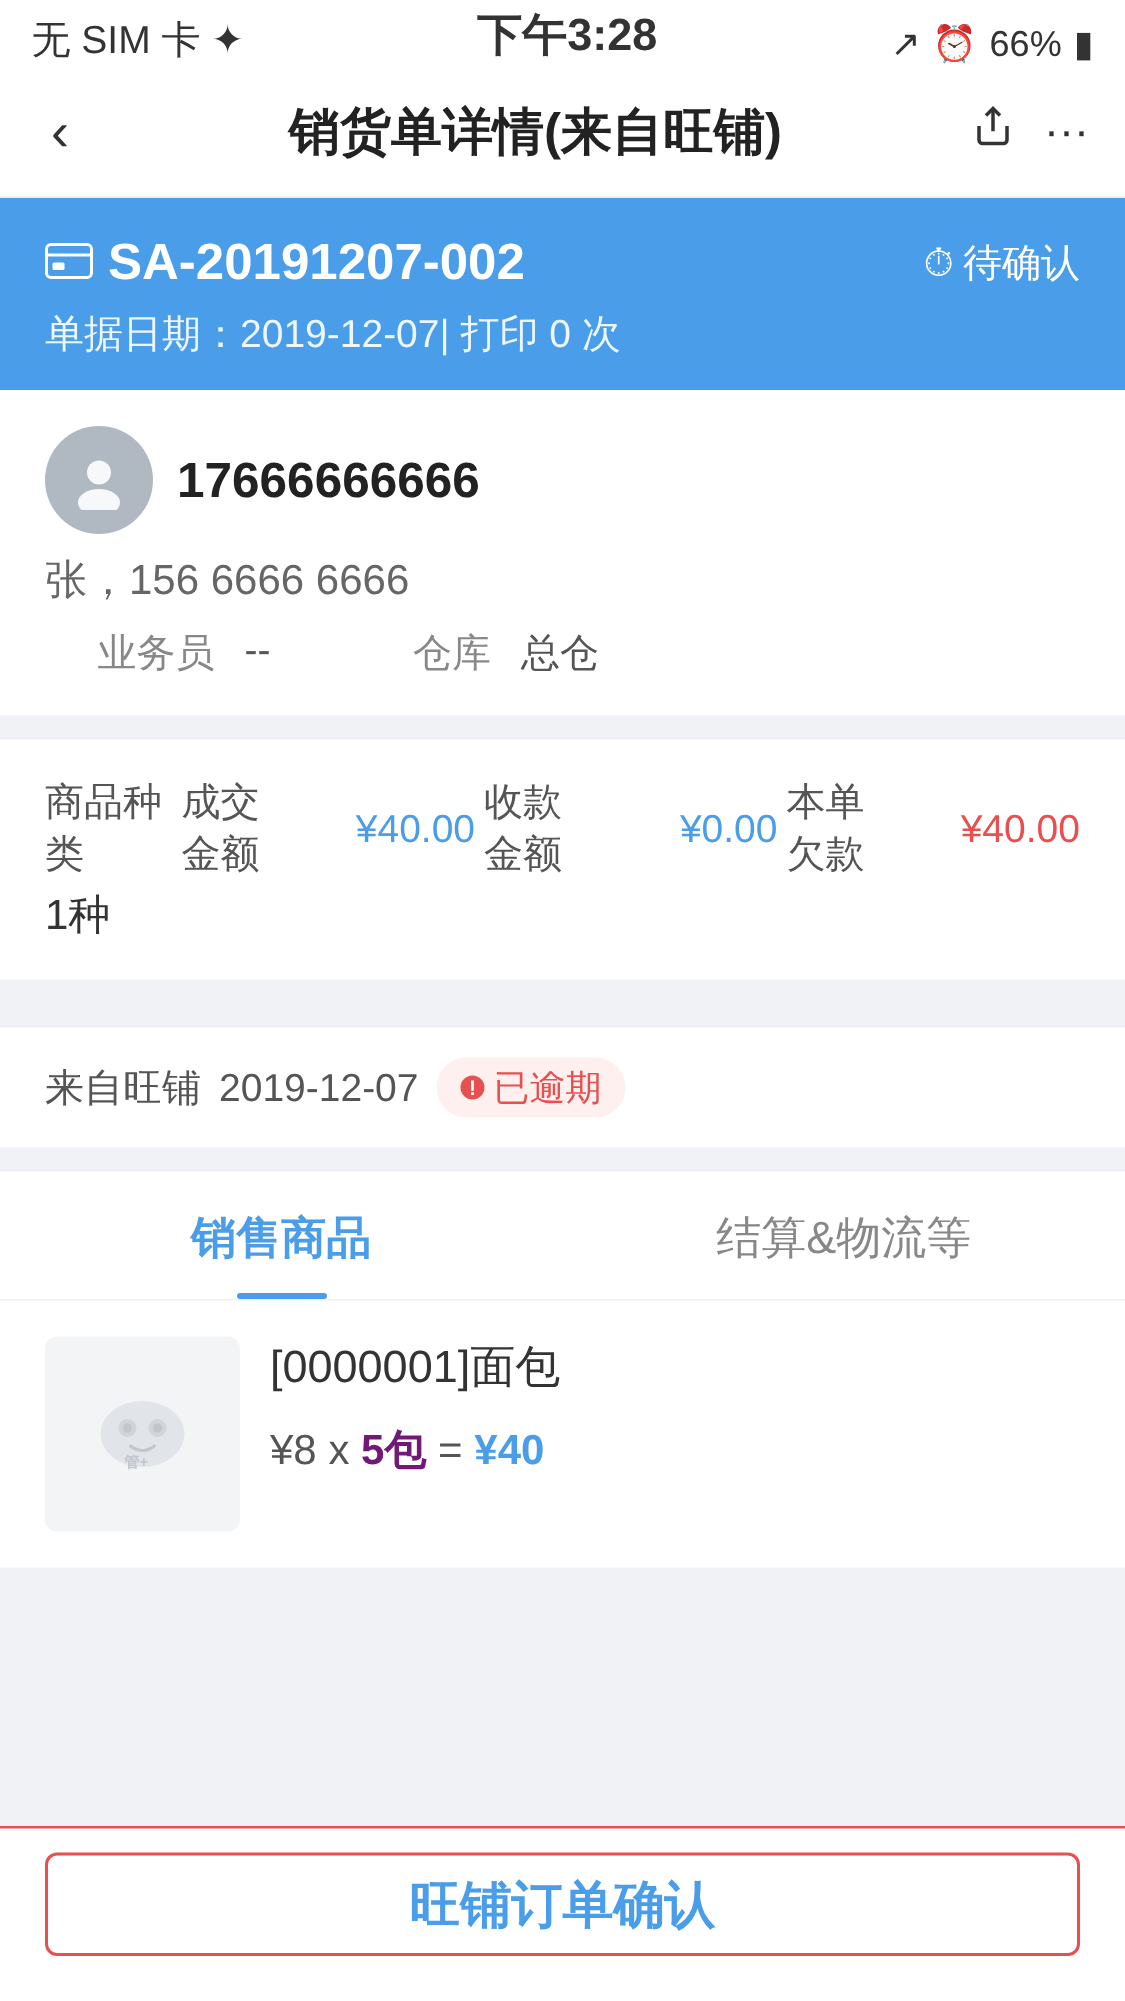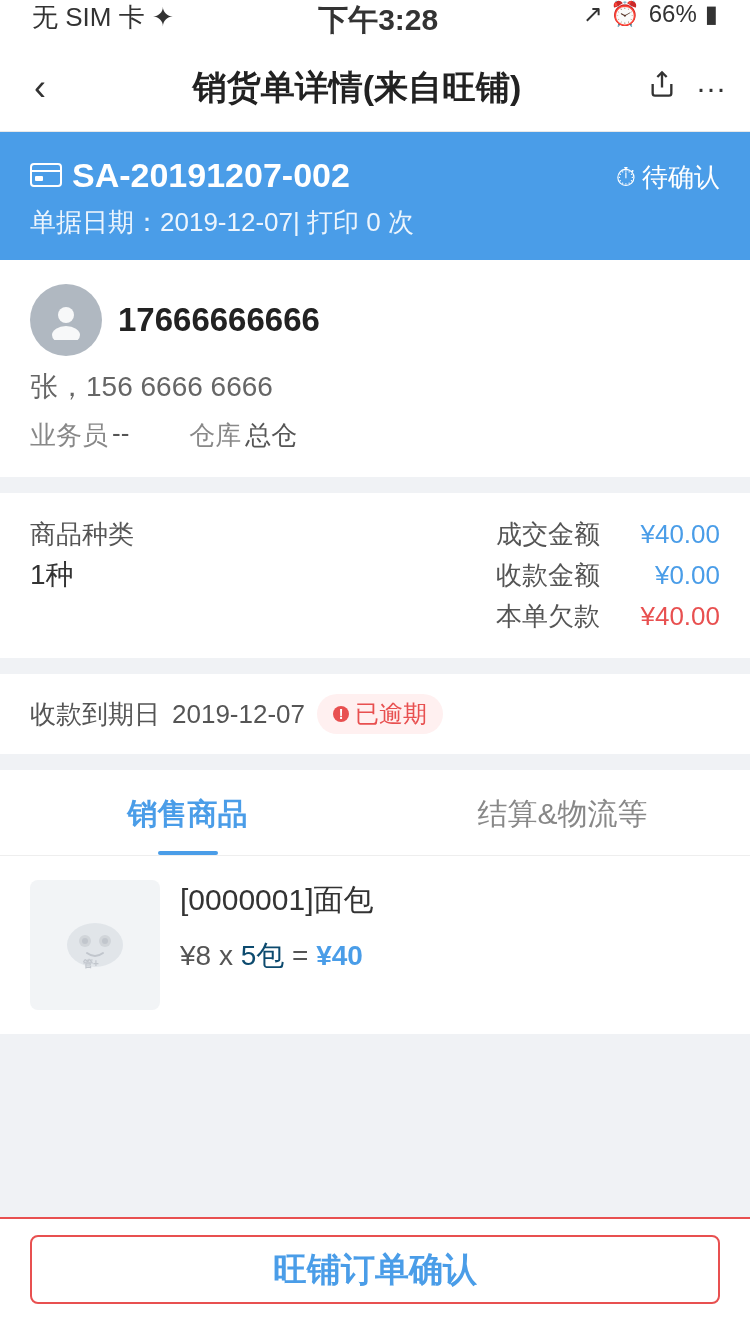--- a/index.html
+++ b/index.html
@@ -11,23 +11,23 @@
       background: #f0f2f5;
       font-size: 28px;
       color: #333;
     }
 
     
     .status-bar {
       height: 44px;
       background: #fff;
       display: flex;
-      align-items: flex-start;
+      align-items: flex-end;
       justify-content: space-between;
-      padding: 0 32px;
+      padding: 0 21px;
       font-size: 26px;
       font-weight: 500;
     }
     .status-left { display: flex; align-items: center; gap: 10px; }
     .status-center { font-size: 30px; font-weight: 600; }
     .status-right { display: flex; align-items: center; gap: 8px; font-size: 24px; }
 
     
     .nav-bar {
       height: 88px;
@@ -64,21 +64,21 @@
 
     
     .order-header {
       background: #4a9de8;
       padding: 24px 30px 20px;
       margin-bottom: 0;
     }
     .order-header-top {
       display: flex;
       justify-content: space-between;
-      align-items: flex-end;
+      align-items: center;
       margin-bottom: 10px;
     }
     .order-id {
       font-size: 34px;
       font-weight: 700;
       color: #fff;
       display: flex;
       align-items: center;
       gap: 10px;
     }
@@ -133,38 +133,38 @@
       font-size: 28px;
       color: #666;
       margin-bottom: 12px;
     }
     .customer-meta {
       display: flex;
       gap: 60px;
       font-size: 26px;
       color: #555;
     }
-    .meta-item { display: flex; gap: 4px; }
+    .meta-item { display: flex; gap: 20px; margin-left: 35px; }
     .meta-label { color: #888; }
 
     
     .summary-section {
       background: #fff;
       padding: 24px 30px;
-      margin-bottom: 16px;
+      margin-bottom: 32px;
       display: flex;
       justify-content: space-between;
       align-items: flex-start;
     }
     .summary-left { font-size: 26px; color: #555; }
     .summary-left-label { margin-bottom: 4px; }
     .summary-left-value { font-size: 28px; color: #333; font-weight: 500; }
     .summary-right {
       display: flex;
-      flex-direction: column;
+      flex-direction: row;
       align-items: flex-end;
       gap: 6px;
     }
     .summary-row {
       display: flex;
       gap: 20px;
       align-items: center;
       font-size: 26px;
     }
     .summary-row-label { color: #555; }
@@ -269,21 +269,21 @@
     .product-name {
       font-size: 30px;
       color: #333;
       font-weight: 500;
       margin-bottom: 16px;
     }
     .product-price {
       font-size: 28px;
       color: #555;
     }
-    .product-price .qty { color: #0c4a6e; font-weight: 400; }
+    .product-price .qty { color: #701a75; font-weight: 700; }
     .product-price .total { color: #4a9de8; font-weight: 700; }
 
     
     .content-bg {
       background: #f0f2f5;
       min-height: 300px;
       padding-bottom: 120px;
     }
 
     
@@ -402,21 +402,21 @@
       <span class="summary-row-value">¥0.00</span>
     </div>
     <div class="summary-row">
       <span class="summary-row-label">本单欠款</span>
       <span class="summary-row-value overdue">¥40.00</span>
     </div>
   </div>
 </div>
 
 <div class="due-section card">
-  <span>收款到期日</span>
+  <span>来自旺铺</span>
   <span>2019-12-07</span>
   <span class="overdue-badge">
     <span class="overdue-dot">!</span>
     <span>已逾期</span>
   </span>
 </div>
 
 <div class="tabs-container card">
   <div class="tabs">
     <div class="tab active">销售商品</div>

